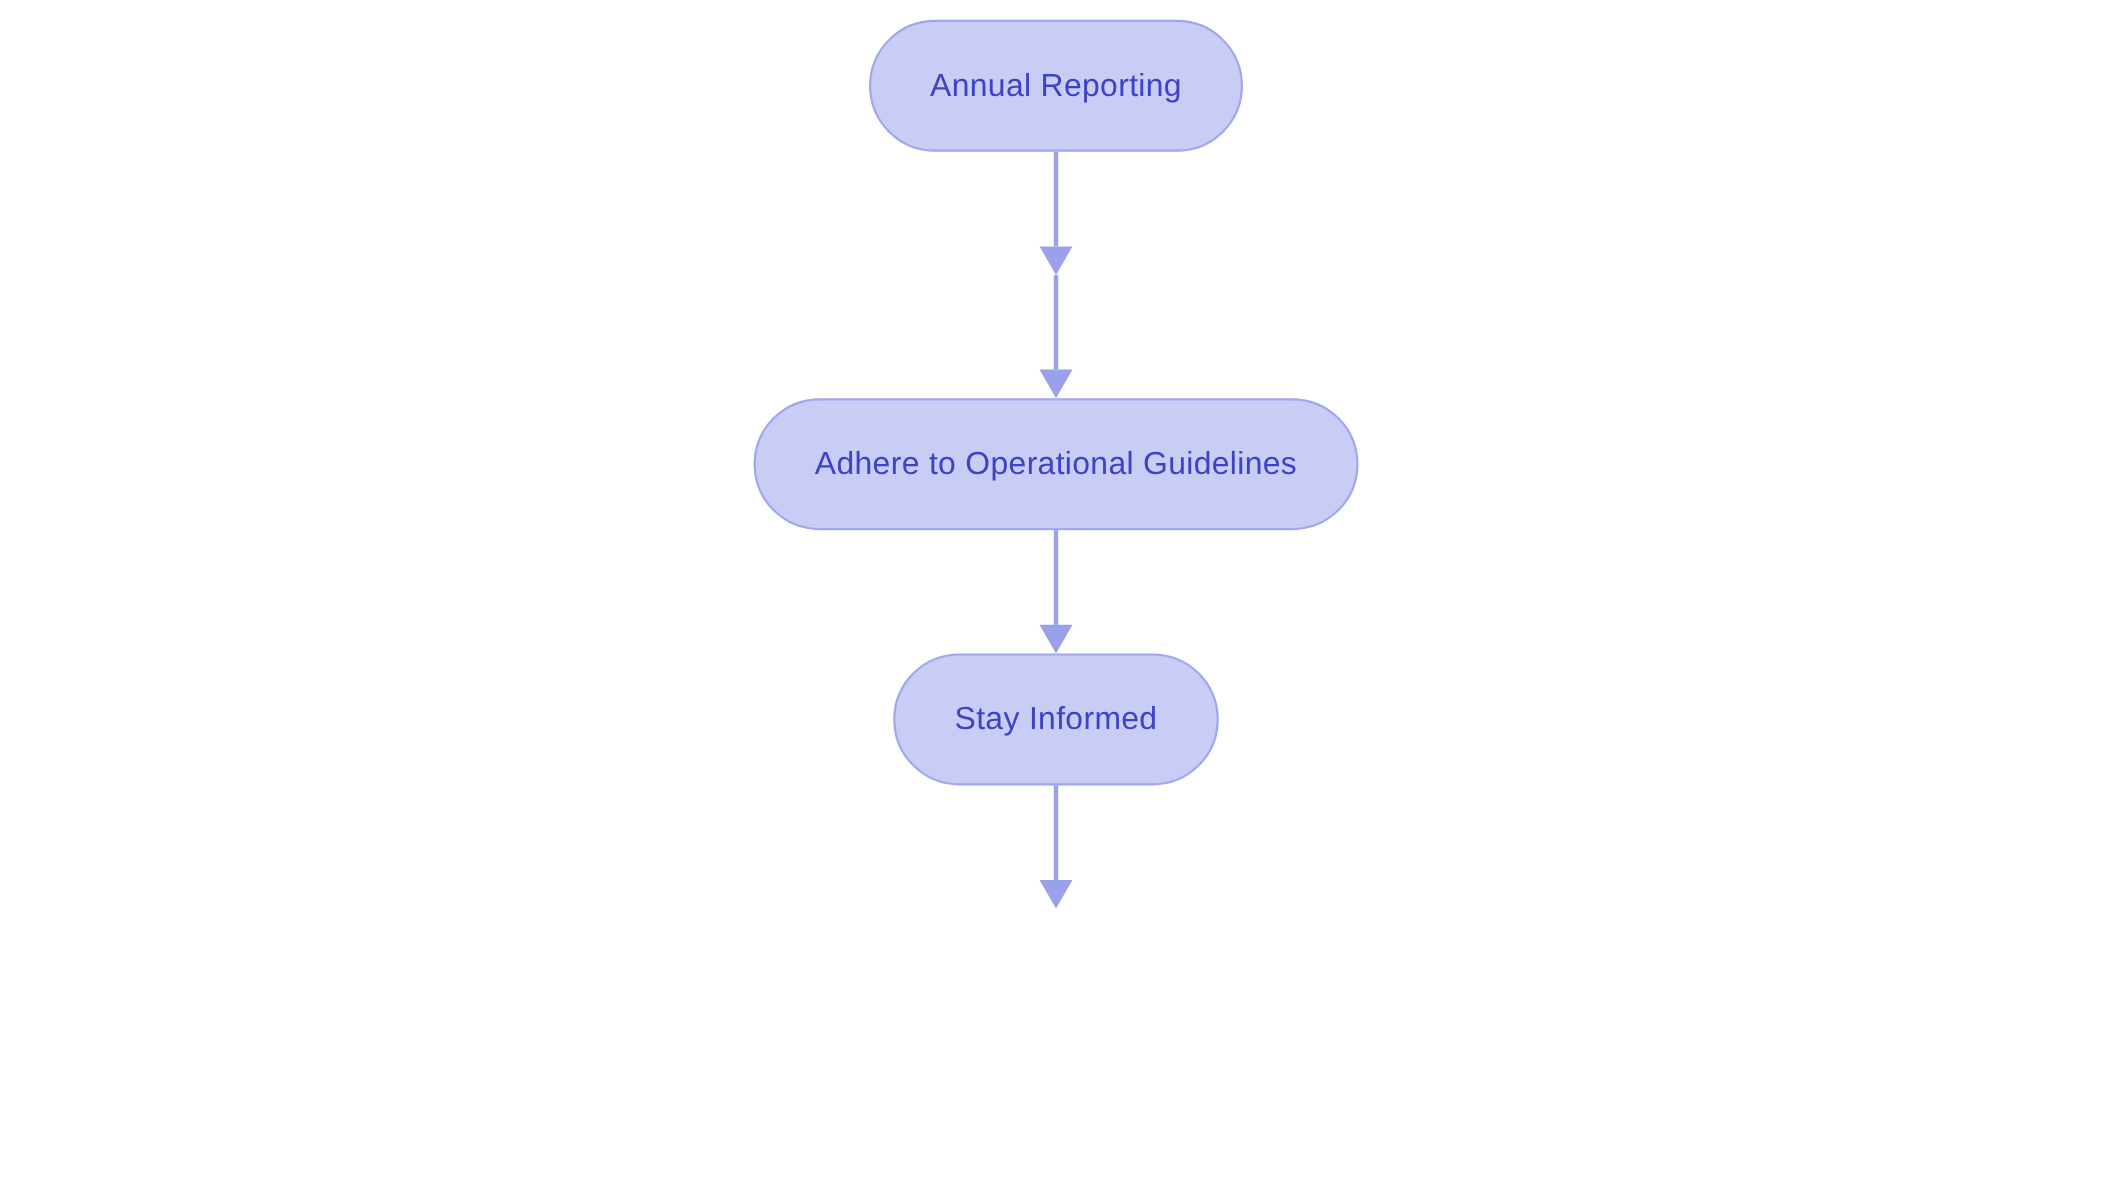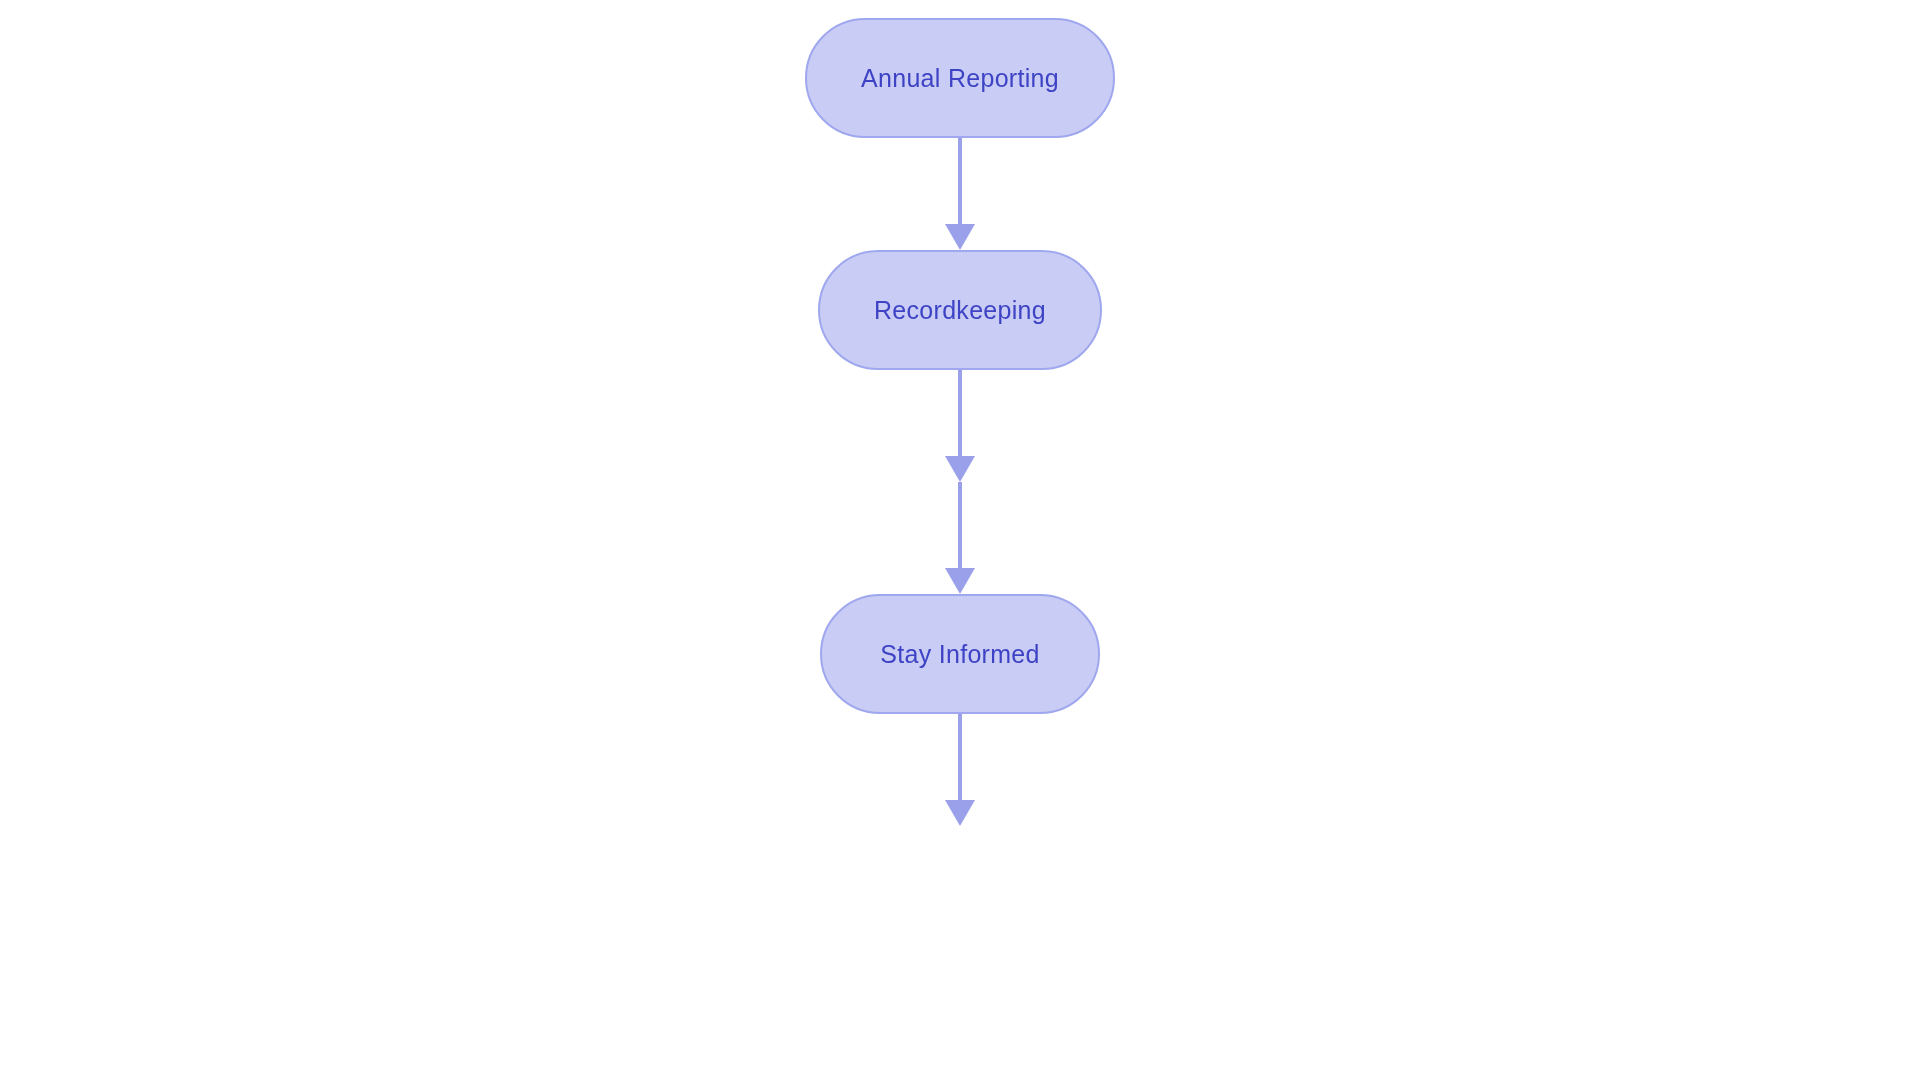--- a/index.html
+++ b/index.html
@@ -32,21 +32,21 @@
     height: 120px;
     min-width: 280px;
     padding: 0 54px;
     border-radius: 60px;
     background: var(--node-fill);
     border: 2px solid var(--node-border);
     display: flex;
     align-items: center;
     justify-content: center;
     color: var(--node-text);
-    font-size: 25px;
+    font-size: 29px;
     letter-spacing: 0.3px;
     white-space: nowrap;
   }
   .connector {
     height: 112px;
     width: 32px;
     display: flex;
     flex-direction: column;
     align-items: center;
     justify-content: flex-start;
@@ -71,29 +71,29 @@
 
   <div class="node">
     <span>Annual Reporting</span>
   </div>
 
   <div class="connector">
     <div class="line"></div>
     <div class="head"></div>
   </div>
 
-  <div class="node">
-    <span>Recordkeeping</span>
-  </div>
 
   <div class="connector">
     <div class="line"></div>
     <div class="head"></div>
   </div>
 
+  <div class="node">
+    <span>Adhere to Operational Guidelines</span>
+  </div>
 
   <div class="connector">
     <div class="line"></div>
     <div class="head"></div>
   </div>
 
   <div class="node">
     <span>Stay Informed</span>
   </div>
 

